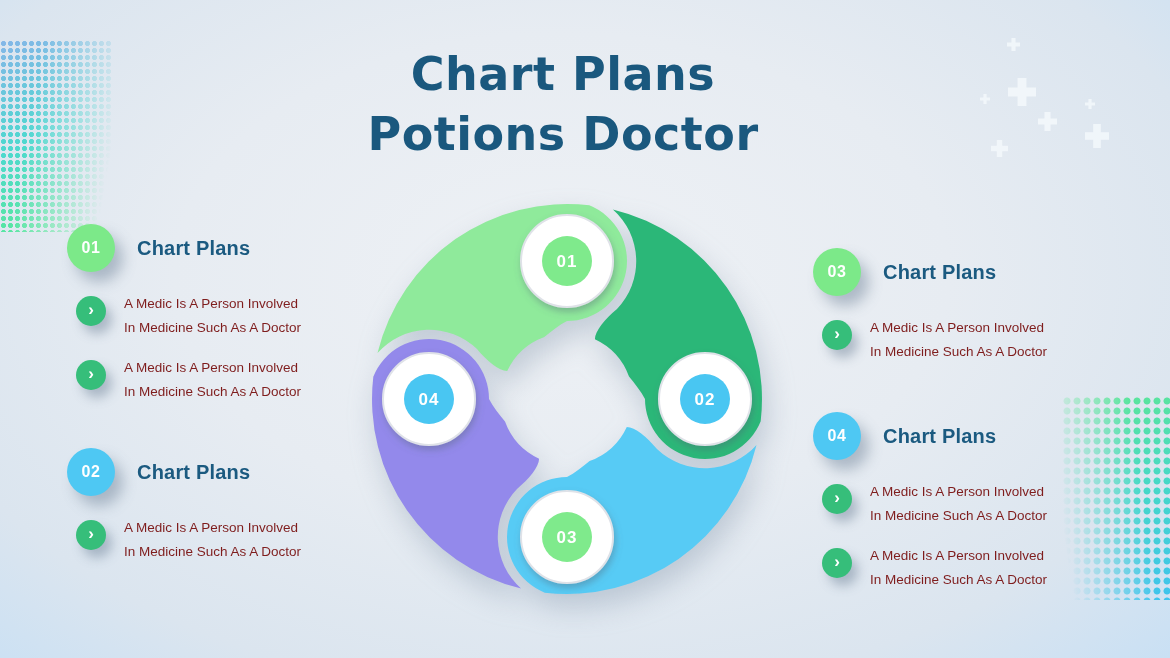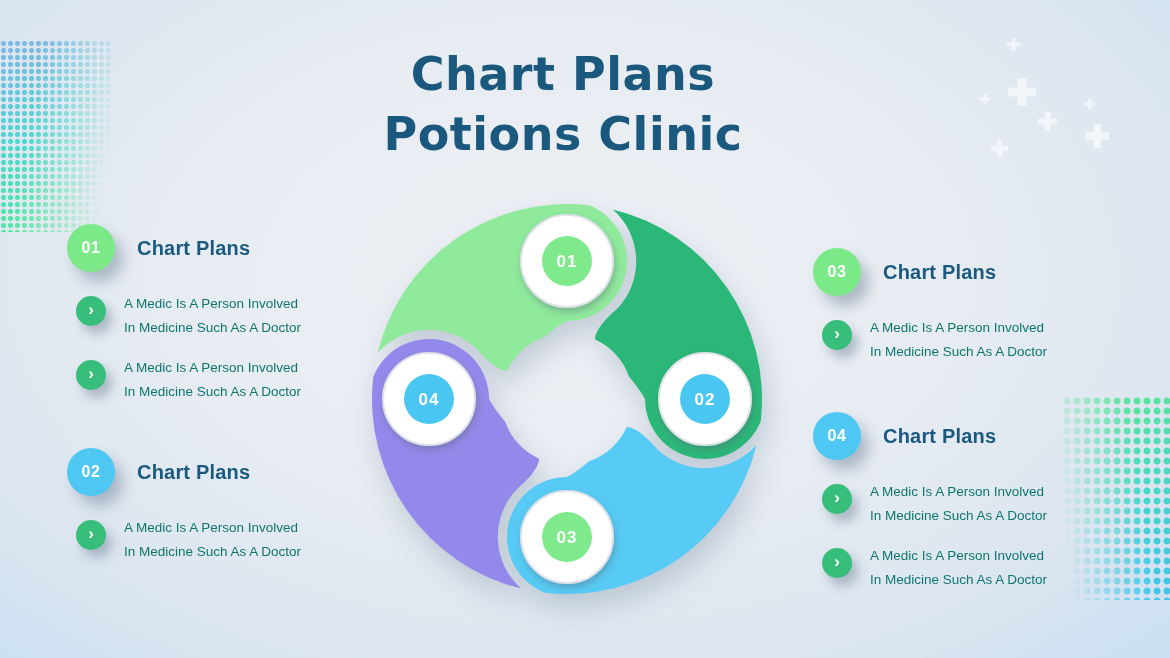--- a/index.html
+++ b/index.html
@@ -42,21 +42,21 @@
   .num.blue{background:#4ec8f3;}
   .block-heading{font-size:20px;font-weight:700;color:#1b5a80;letter-spacing:.2px;}
   .bullet{display:flex;gap:18px;margin-left:9px;min-height:48px;}
   .bullet.first{margin-top:22px;}
   .bullet.next{margin-top:16px;}
   .chev{width:30px;height:30px;border-radius:50%;flex:0 0 30px;background:#36be7a;
     display:flex;align-items:center;justify-content:center;margin-top:2px;
     color:#fff;font-size:17px;font-weight:700;line-height:28px;
     box-shadow:6px 8px 11px rgba(94,115,138,.42);}
   .chev span{transform:translateY(-1px);}
-  .bullet-text{font-size:13.5px;line-height:24px;color:#0f766e;margin-top:-2px;white-space:nowrap;}
+  .bullet-text{font-size:13.5px;line-height:24px;color:#7f1d1d;margin-top:-2px;white-space:nowrap;}
   
   .wheel{position:absolute;left:357px;top:189px;
     filter:drop-shadow(5px 14px 14px rgba(110,130,155,.33));}
   .badge-num{font-size:17px;font-weight:600;fill:#ffffff;letter-spacing:1px;
     font-family:"Liberation Sans","DejaVu Sans",sans-serif;}
 </style>
 </head>
 <body>
 
 <div class="dots-wrap dots-tl-wrap">
@@ -69,21 +69,21 @@
 <div class="cross" style="left:1007px;top:38px;width:13px;height:13px;"></div>
 <div class="cross" style="left:1008px;top:78px;width:28px;height:28px;"></div>
 <div class="cross" style="left:980px;top:94px;width:10px;height:10px;"></div>
 <div class="cross" style="left:1038px;top:112px;width:19px;height:19px;"></div>
 <div class="cross" style="left:1085px;top:99px;width:10px;height:10px;"></div>
 <div class="cross" style="left:991px;top:140px;width:17px;height:17px;"></div>
 <div class="cross" style="left:1085px;top:124px;width:24px;height:24px;"></div>
 
 <div class="title">
   <div>Chart Plans</div>
-  <div>Potions Clinic</div>
+  <div>Potions Doctor</div>
 </div>
 
 <svg class="wheel" width="420" height="420" viewBox="-210 -210 420 420" xmlns="http://www.w3.org/2000/svg">
   <defs>
     <filter id="ringShadow" x="-45%" y="-45%" width="190%" height="190%">
       <feDropShadow dx="1.5" dy="4" stdDeviation="3.5" flood-color="#4f6276" flood-opacity="0.38"></feDropShadow>
     </filter>
   </defs>
   <g>
     <path d="M -90 -50 A 69 69 0 0 0 -189.5 -45.9 A 195 195 0 0 1 22.3 -193.7 A 60 60 0 0 1 0 -78 C -8 -74 -15 -68 -22.6 -62 A 66 66 0 0 0 -59.8 -27.9 C -68 -28 -80 -38 -90 -50 Z" fill="#8FEA9B"></path>

